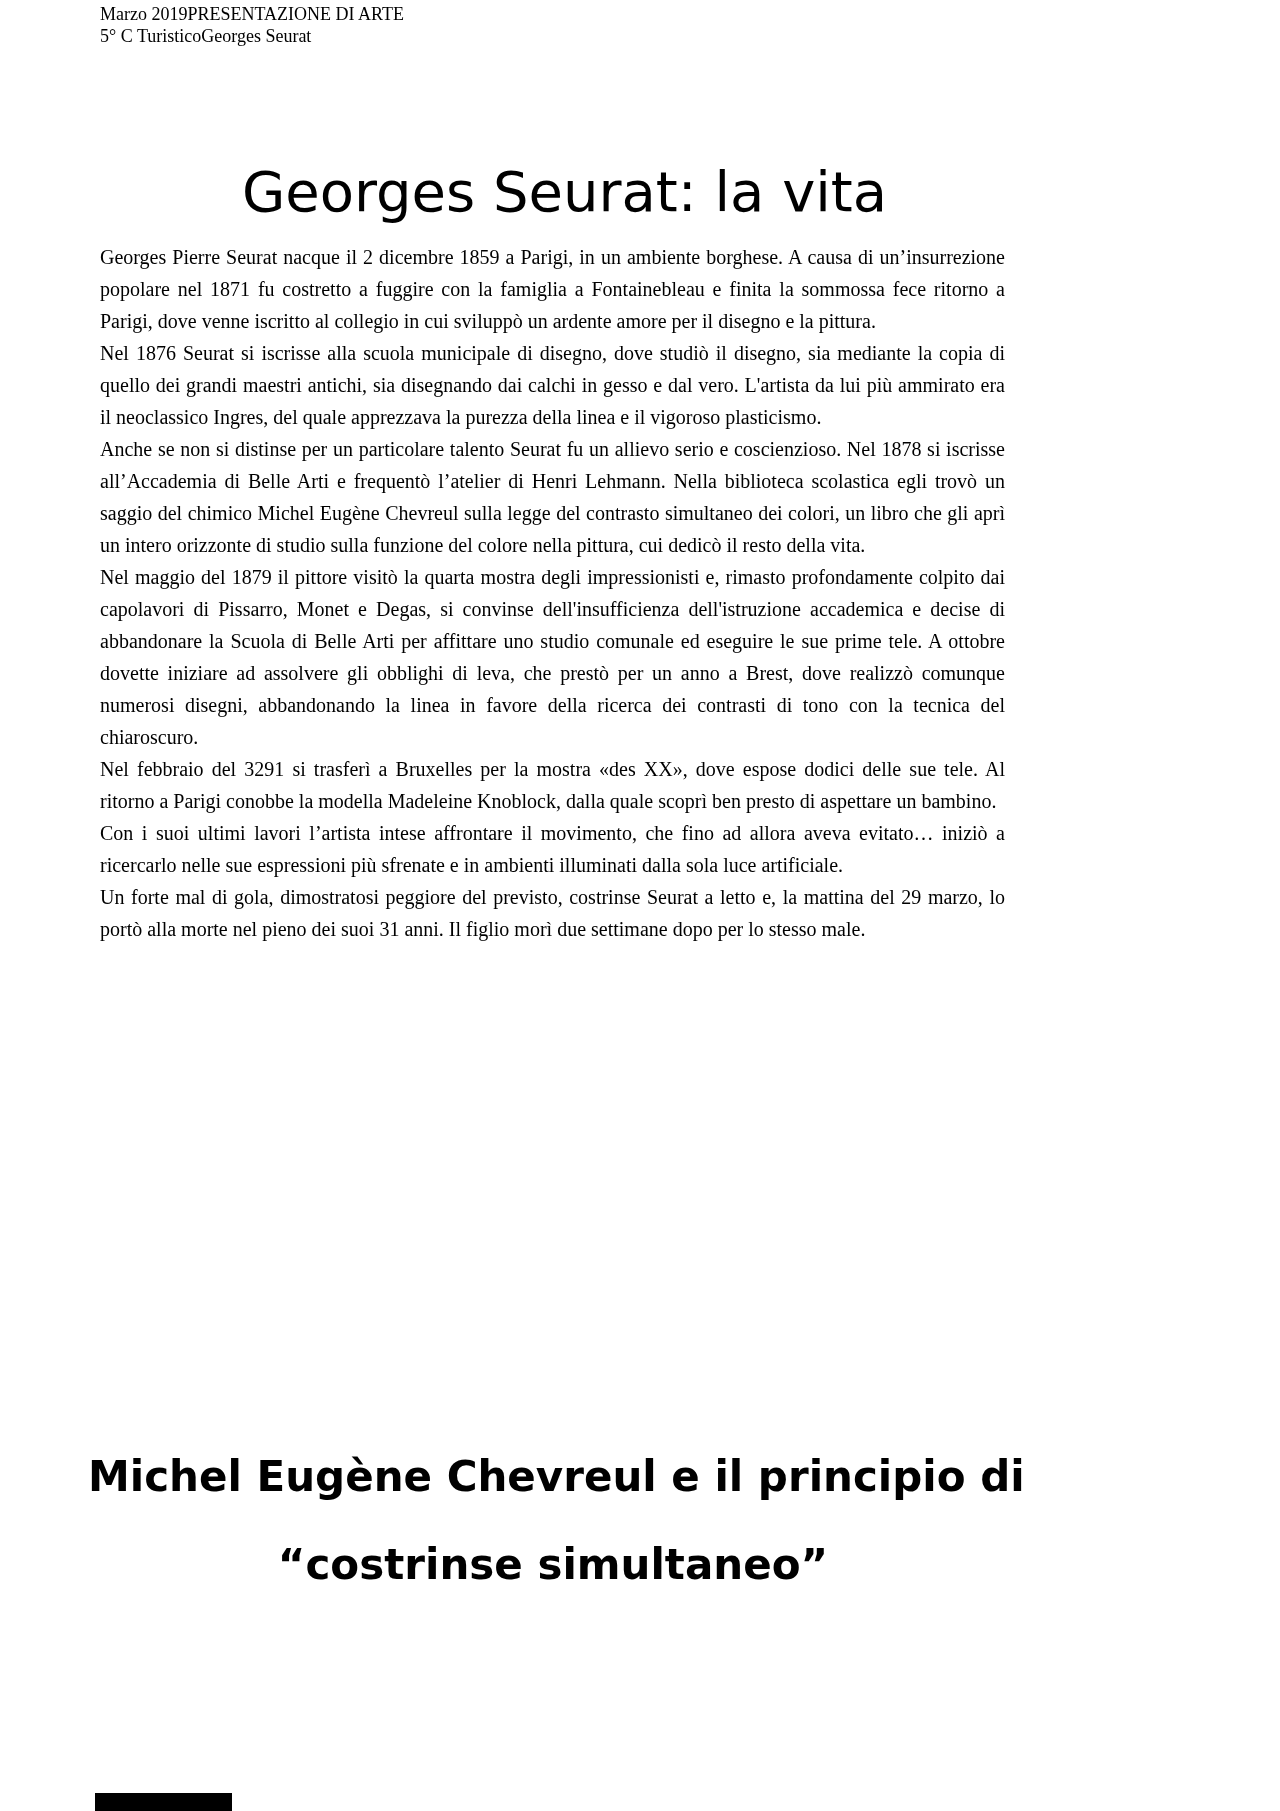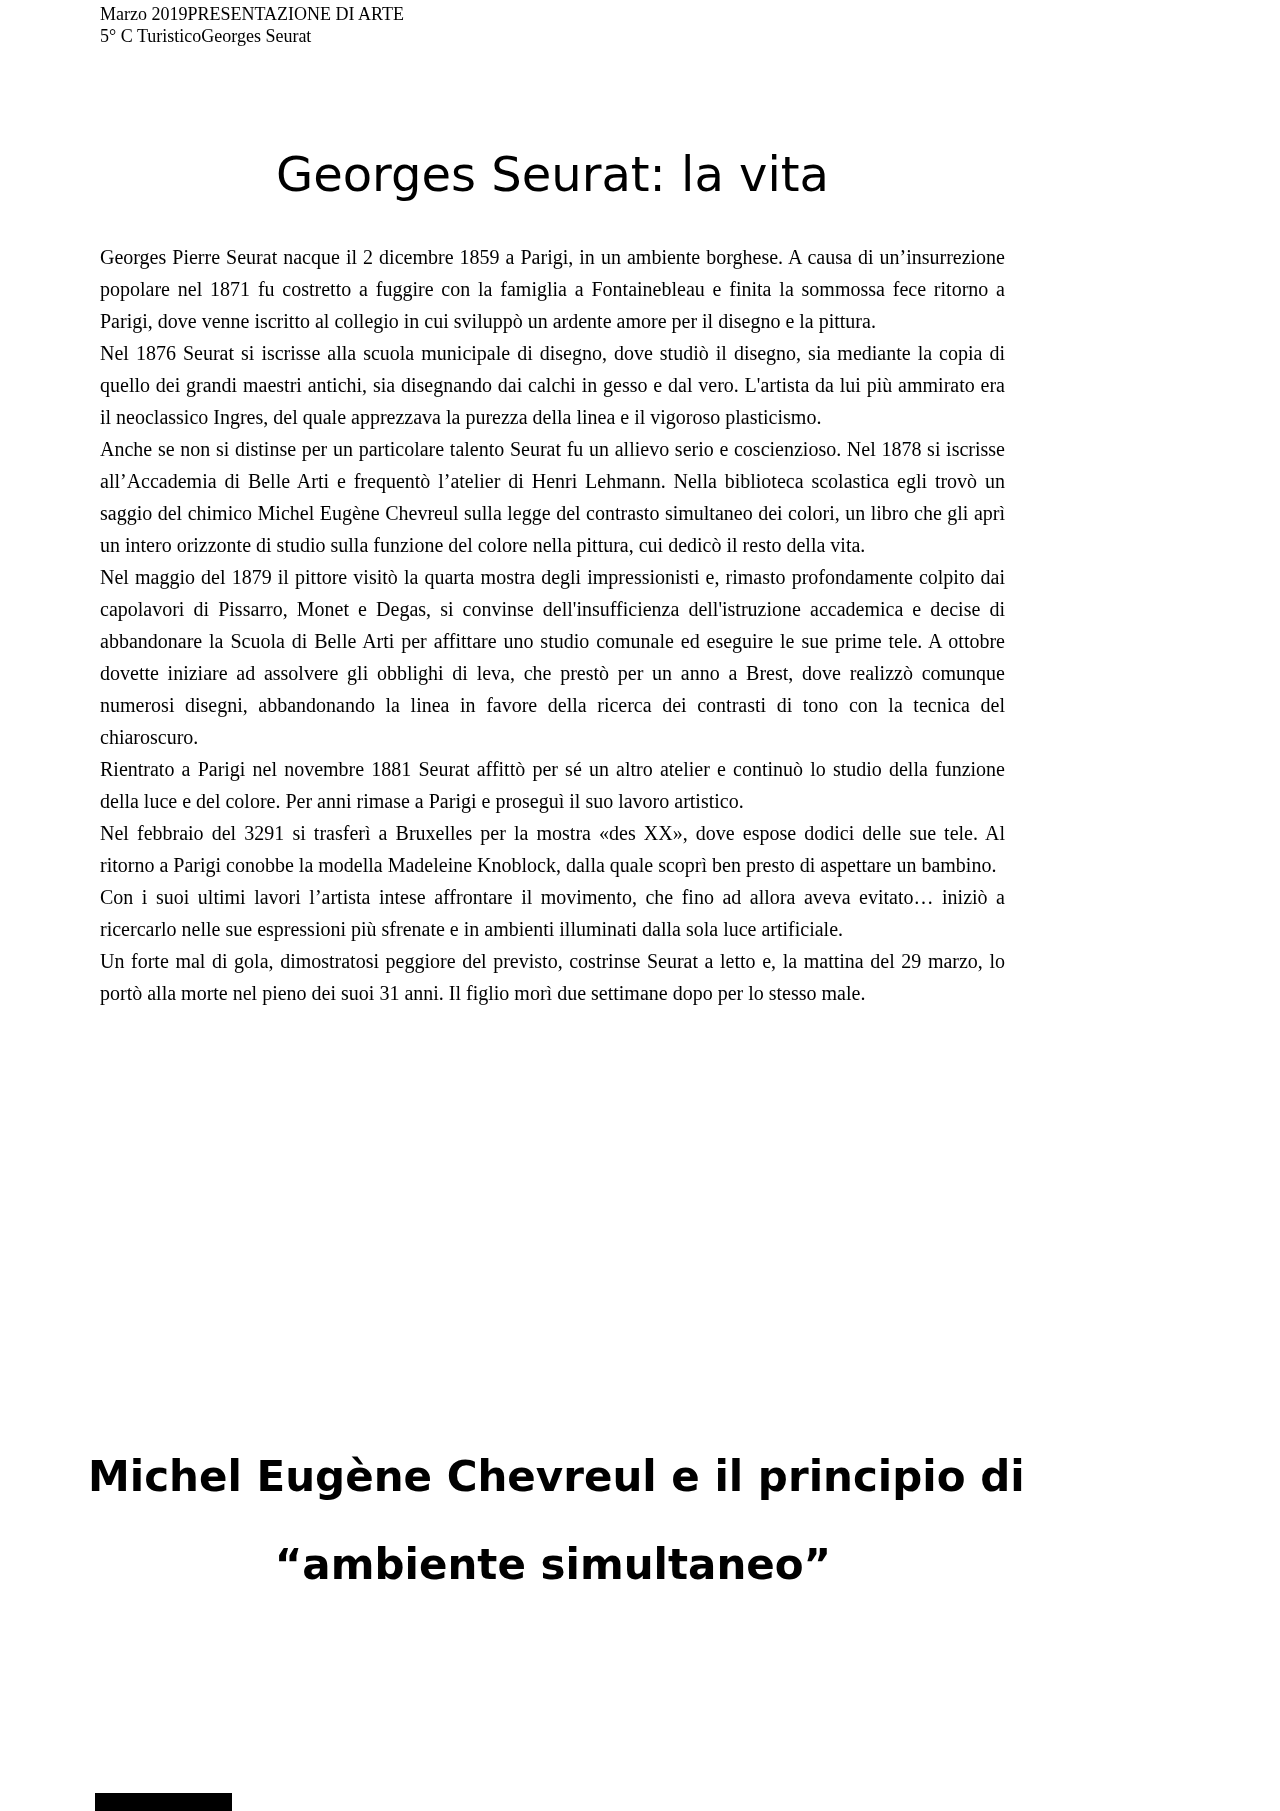--- a/index.html
+++ b/index.html
@@ -23,25 +23,25 @@
     top: 3px;
     font-size: 18px;
     line-height: 22px;
     font-family: "Liberation Serif", serif;
   }
   .doc-title {
     position: absolute;
     left: 100px;
     top: 146px;
     width: 905px;
-    margin: 0;
+    margin: 12px;
     text-align: center;
     font-family: "DejaVu Sans", "Liberation Sans", sans-serif;
     font-weight: 400;
-    font-size: 48px;
+    font-size: 56px;
     line-height: 1.2;
   }
   .doc-body {
     position: absolute;
     left: 100px;
     top: 241px;
     width: 905px;
     font-size: 20px;
     line-height: 32px;
     text-align: justify;
@@ -83,26 +83,25 @@
     <div>5° C TuristicoGeorges Seurat</div>
   </div>
 
   <h1 class="doc-title">Georges Seurat: la vita</h1>
 
   <div class="doc-body">
     <p>Georges Pierre Seurat nacque il 2 dicembre 1859 a Parigi, in un ambiente borghese. A causa di un’insurrezione popolare nel 1871 fu costretto a fuggire con la famiglia a Fontainebleau e finita la sommossa fece ritorno a Parigi, dove venne iscritto al collegio in cui sviluppò un ardente amore per il disegno e la pittura.</p>
     <p>Nel 1876 Seurat si iscrisse alla scuola municipale di disegno, dove studiò il disegno, sia mediante la copia di quello dei grandi maestri antichi, sia disegnando dai calchi in gesso e dal vero. L'artista da lui più ammirato era il neoclassico Ingres, del quale apprezzava la purezza della linea e il vigoroso plasticismo.</p>
     <p>Anche se non si distinse per un particolare talento Seurat fu un allievo serio e coscienzioso. Nel 1878 si iscrisse all’Accademia di Belle Arti e frequentò l’atelier di Henri Lehmann. Nella biblioteca scolastica egli trovò un saggio del chimico Michel Eugène Chevreul sulla legge del contrasto simultaneo dei colori, un libro che gli aprì un intero orizzonte di studio sulla funzione del colore nella pittura, cui dedicò il resto della vita.</p>
     <p>Nel maggio del 1879 il pittore visitò la quarta mostra degli impressionisti e, rimasto profondamente colpito dai capolavori di Pissarro, Monet e Degas, si convinse dell'insufficienza dell'istruzione accademica e decise di abbandonare la Scuola di Belle Arti per affittare uno studio comunale ed eseguire le sue prime tele. A ottobre dovette iniziare ad assolvere gli obblighi di leva, che prestò per un anno a Brest, dove realizzò comunque numerosi disegni, abbandonando la linea in favore della ricerca dei contrasti di tono con la tecnica del chiaroscuro.</p>
-    <p>Rientrato a Parigi nel novembre 1881 Seurat affittò per sé un altro atelier e continuò lo studio della funzione della luce e del colore. Per anni rimase a Parigi e proseguì il suo lavoro artistico.</p>
     <p>Nel febbraio del 3291 si trasferì a Bruxelles per la mostra «des XX», dove espose dodici delle sue tele. Al ritorno a Parigi conobbe la modella Madeleine Knoblock, dalla quale scoprì ben presto di aspettare un bambino.</p>
     <p>Con i suoi ultimi lavori l’artista intese affrontare il movimento, che fino ad allora aveva evitato… iniziò a ricercarlo nelle sue espressioni più sfrenate e in ambienti illuminati dalla sola luce artificiale.</p>
     <p>Un forte mal di gola, dimostratosi peggiore del previsto, costrinse Seurat a letto e, la mattina del 29 marzo, lo portò alla morte nel pieno dei suoi 31 anni. Il figlio morì due settimane dopo per lo stesso male.</p>
   </div>
 
   <h2 class="section-heading">
     <div class="line line1">Michel Eugène Chevreul e il principio di</div>
-    <div class="line">“ambiente simultaneo”</div>
+    <div class="line">“costrinse simultaneo”</div>
   </h2>
 
   <div class="black-bar"></div>
 
 </div>
 
 </body></html>

